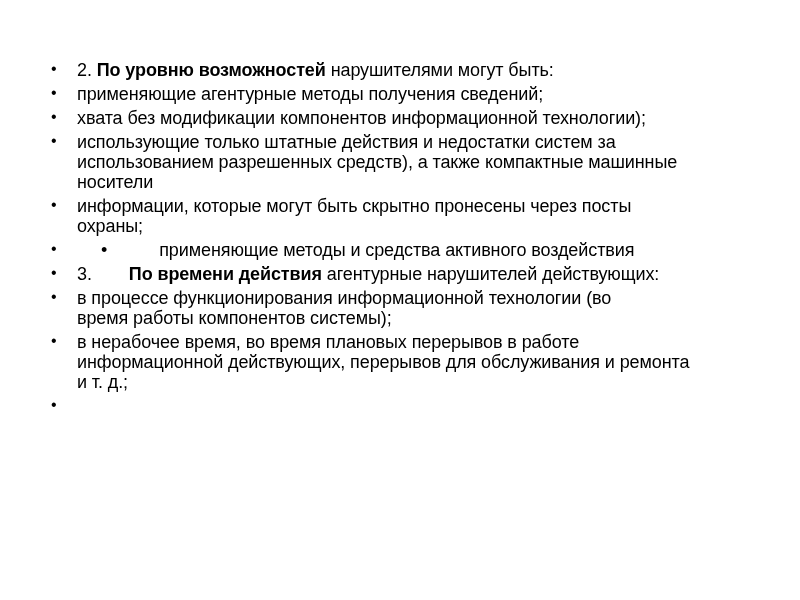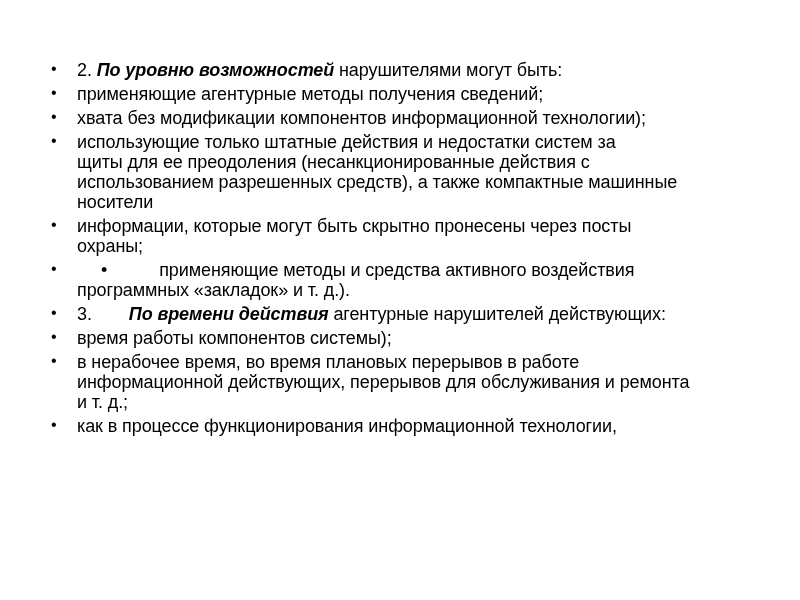--- a/index.html
+++ b/index.html
@@ -30,21 +30,21 @@
     padding-left: 77px;
     margin: 0 0 4px 0;
   }
   .dot {
     position: absolute;
     left: 51px;
     top: -1px;
     font-size: 16px;
   }
   .ln { white-space: nowrap; }
-  b { font-weight: bold; font-style: italic; }
+  b { font-weight: bold; }
   .sp24 { display: inline-block; width: 24px; }
   .sp37 { display: inline-block; width: 37px; }
   .sp52 { display: inline-block; width: 52px; }
 </style>
 </head>
 <body>
 
 <div class="slide">
   <div class="content">
 
@@ -59,53 +59,51 @@
     </div>
 
     <div class="item">
       <span class="dot">•</span>
       <div class="ln">хвата без модификации компонентов информационной технологии);</div>
     </div>
 
     <div class="item">
       <span class="dot">•</span>
       <div class="ln">использующие только штатные действия и недостатки систем за</div>
-      <div class="ln">щиты для ее преодоления (несанкционированные действия с</div>
       <div class="ln">использованием разрешенных средств), а также компактные машинные</div>
       <div class="ln">носители</div>
     </div>
 
     <div class="item">
       <span class="dot">•</span>
       <div class="ln">информации, которые могут быть скрытно пронесены через посты</div>
       <div class="ln">охраны;</div>
     </div>
 
     <div class="item">
       <span class="dot">•</span>
       <div class="ln"><span class="sp24"></span><span>•</span><span class="sp52"></span><span>применяющие методы и средства активного воздействия</span></div>
-      <div class="ln">программных «закладок» и т. д.).</div>
     </div>
 
     <div class="item">
       <span class="dot">•</span>
       <div class="ln"><span>3.</span><span class="sp37"></span><b>По времени действия</b><span> агентурные нарушителей действующих:</span></div>
     </div>
 
     <div class="item">
       <span class="dot">•</span>
+      <div class="ln">в процессе функционирования информационной технологии (во</div>
       <div class="ln">время работы компонентов системы);</div>
     </div>
 
     <div class="item">
       <span class="dot">•</span>
       <div class="ln">в нерабочее время, во время плановых перерывов в работе</div>
       <div class="ln">информационной действующих, перерывов для обслуживания и ремонта</div>
       <div class="ln">и т. д.;</div>
     </div>
 
     <div class="item">
       <span class="dot">•</span>
-      <div class="ln">как в процессе функционирования информационной технологии,</div>
     </div>
 
   </div>
 </div>
 
 </body></html>

